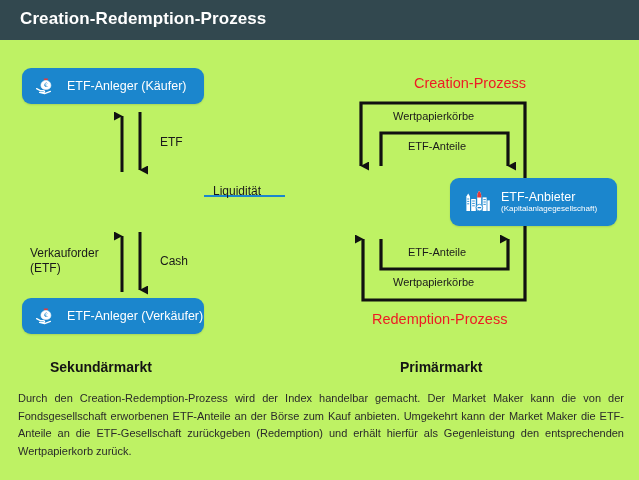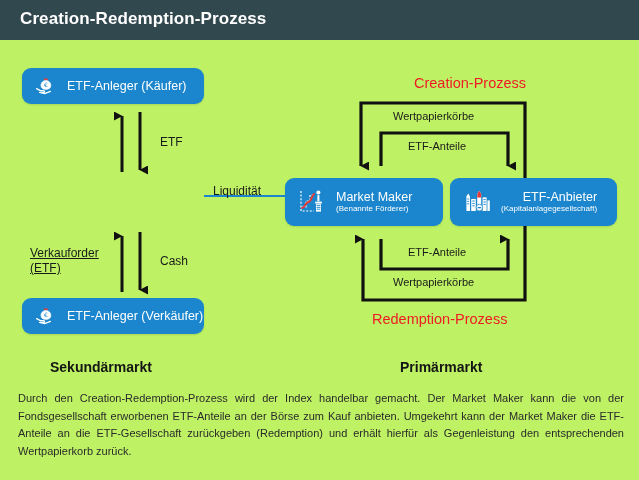--- a/index.html
+++ b/index.html
@@ -36,30 +36,30 @@
     flex:0 0 auto;display:block;margin-left:12px;margin-right:9px;
   }
   .box .txt{display:flex;flex-direction:column;justify-content:center;}
   .box .t1{font-size:12.5px;line-height:14px;white-space:nowrap;}
   .box .t2{font-size:8px;line-height:10px;white-space:nowrap;}
 
   #box-buyer{left:22px;top:68px;width:182px;height:36px;}
   #box-exchange{left:22px;top:178px;width:182px;height:36px;}
   #box-seller{left:22px;top:298px;width:182px;height:36px;}
   #box-marketmaker{left:285px;top:178px;width:158px;height:48px;}
-  #box-provider{left:450px;top:178px;width:167px;height:48px;text-align:right;}
+  #box-provider{left:450px;top:178px;width:167px;height:48px;}
 
   
   .lbl{position:absolute;font-size:12px;color:#1a1a1a;white-space:nowrap;}
   .lbl.two{line-height:15px;white-space:normal;}
   .lbl-sm{font-size:11px;}
 
   #lbl-kauforder{left:30px;top:126px;}
   #lbl-etf{left:160px;top:135px;}
-  #lbl-verkauforder{left:30px;top:246px;text-decoration:underline;}
+  #lbl-verkauforder{left:30px;top:246px;}
   #lbl-cash{left:160px;top:254px;}
   #lbl-liquiditaet{left:213px;top:184px;}
 
   #lbl-wk-top{left:393px;top:110px;}
   #lbl-ea-top{left:408px;top:140px;}
   #lbl-ea-bot{left:408px;top:246px;}
   #lbl-wk-bot{left:393px;top:276px;}
 
   .proc{
     position:absolute;font-size:14.5px;color:#ee1b24;white-space:nowrap;
@@ -137,36 +137,20 @@
       <path d="M9.6 4.6h4.6l-1 1.9h-2.6z" fill="#e23b3b"></path>
       <path d="M11.9 6.5c3.1 0 5 2.4 5 4.9s-1.9 4.1-5 4.1-5-1.6-5-4.1 1.9-4.9 5-4.9z" fill="#ffffff" stroke="#e8f2fa" stroke-width=".6"></path>
       <text x="11.9" y="13.4" font-size="6" fill="#1b86cd" text-anchor="middle" font-family="DejaVu Sans, sans-serif">€</text>
       <path d="M2.6 14.6 L6.4 16.6 L9.4 16.6 C11 16.6 11 18.4 9.4 18.4 L5.6 18.4 L10.6 19.6 L16.4 17.4" fill="none" stroke="#ffffff" stroke-width="1.3" stroke-linecap="round" stroke-linejoin="round"></path>
     </svg>
     <div class="txt">
       <span class="t1">ETF-Anleger (Verkäufer)</span>
     </div>
   </div>
 
-  <div class="box" id="box-marketmaker">
-    <svg class="ic" width="30" height="30" viewBox="0 0 30 30">
-      <path d="M4 4 V24 H17" fill="none" stroke="#ffffff" stroke-width="1.2" stroke-dasharray="2 1.6"></path>
-      <path d="M5 20 L9 20 L9 14 L13 14 L13 8 L17 8" fill="none" stroke="#ffffff" stroke-width="1.2" stroke-dasharray="2 1.6"></path>
-      <path d="M5 21 C8 21 8.5 15 11.5 15 C14 15 14.5 9 17 7" fill="none" stroke="#e23b3b" stroke-width="2" stroke-linecap="round"></path>
-      <circle cx="21.4" cy="5.6" r="2" fill="#ffffff"></circle>
-      <rect x="20.4" y="8.2" width="2" height="6" fill="#ffffff"></rect>
-      <rect x="18.2" y="14.6" width="6.6" height="2" fill="#ffffff"></rect>
-      <rect x="19" y="17.2" width="5" height="7.4" fill="#ffffff"></rect>
-      <path d="M19.6 18.6 H23.4 M19.6 20.4 H23.4 M19.6 22.2 H23.4" stroke="#1b86cd" stroke-width=".9"></path>
-    </svg>
-    <div class="txt">
-      <span class="t1">Market Maker</span>
-      <span class="t2">(Benannte Förderer)</span>
-    </div>
-  </div>
 
   <div class="box" id="box-provider">
     <svg class="ic" width="30" height="30" viewBox="0 0 30 30">
       <path d="M4.4 9.6 L6.2 6.4 L8 9.6 V24 H4.4 Z" fill="#ffffff"></path>
       <rect x="9.2" y="12" width="4.6" height="12" fill="#ffffff"></rect>
       <path d="M15.2 8.5 C15.2 6 17.2 4 17.2 4 C17.2 4 19.2 6 19.2 8.5 V24 H15.2 Z" fill="#ffffff"></path>
       <path d="M15.2 8.5 C15.2 6 17.2 4 17.2 4 C17.2 4 19.2 6 19.2 8.5 V10.4 H15.2 Z" fill="#e23b3b"></path>
       <rect x="20.6" y="10.4" width="4" height="13.6" fill="#ffffff"></rect>
       <rect x="25.4" y="13.4" width="2.4" height="10.6" fill="#ffffff"></rect>
       <path d="M5.2 12 H7.2 M5.2 14.4 H7.2 M5.2 16.8 H7.2 M10.2 14 H12.8 M10.2 16.4 H12.8 M10.2 18.8 H12.8 M21.4 12.6 H23.8 M21.4 15 H23.8 M21.4 17.4 H23.8" stroke="#1b86cd" stroke-width=".9"></path>

